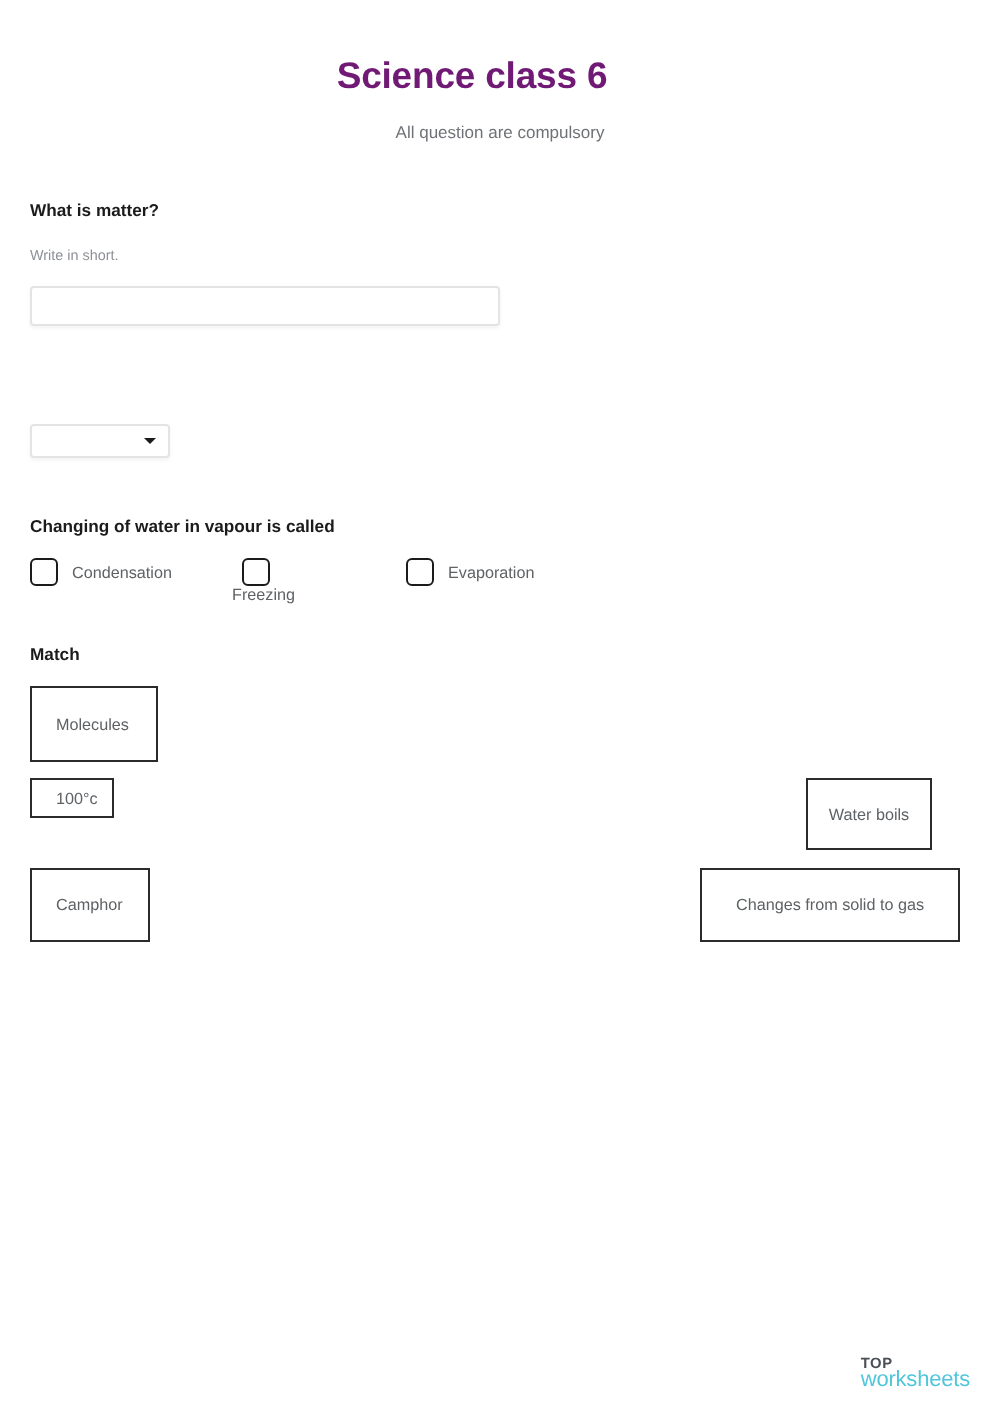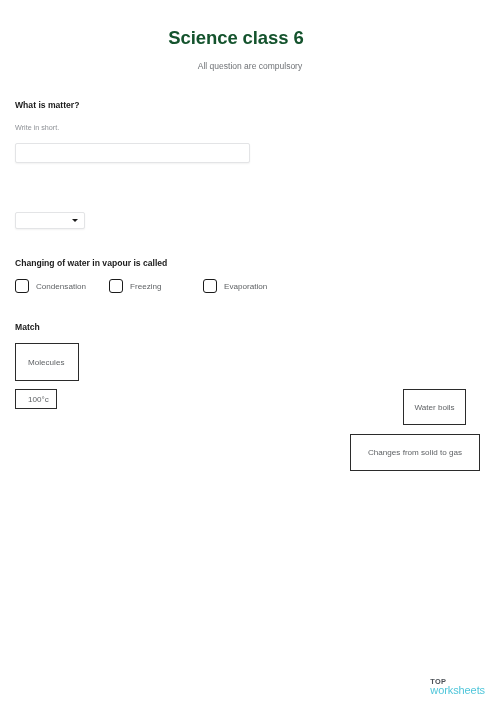--- a/index.html
+++ b/index.html
@@ -24,21 +24,21 @@
 
   
   .title {
     position: absolute;
     top: 27px;
     left: 0;
     width: 472px;
     text-align: center;
     font-size: 18.5px;
     font-weight: bold;
-    color: #14532d;
+    color: #701a75;
     letter-spacing: -0.1px;
   }
   .subtitle {
     position: absolute;
     top: 61px;
     left: 0;
     width: 500px;
     text-align: center;
     font-size: 8.5px;
     color: #6f7276;
@@ -197,38 +197,41 @@
     <span class="dropdown-value"></span>
     <span class="caret"></span>
   </div>
 
   <div class="q-label" style="top:258px;">Changing of water in vapour is called</div>
   <div class="checkbox-row">
     <div class="cb-item" style="left:15px;">
       <span class="cb-box"></span>
       <span class="cb-label">Condensation</span>
     </div>
-    <div class="cb-item" style="left:109px;">
+    <div class="cb-item" style="left:109px;flex-direction:column;">
       <span class="cb-box"></span>
       <span class="cb-label">Freezing</span>
     </div>
     <div class="cb-item" style="left:203px;">
       <span class="cb-box"></span>
       <span class="cb-label">Evaporation</span>
     </div>
   </div>
 
   <div class="q-label" style="top:322px;">Match</div>
 
   <div class="match-box" style="left:15px; top:343px; width:64px; height:38px;">
     <span>Molecules</span>
   </div>
   <div class="match-box" style="left:15px; top:389px; width:42px; height:20px;">
     <span>100°c</span>
   </div>
+  <div class="match-box" style="left:15px; top:434px; width:60px; height:37px;">
+    <span>Camphor</span>
+  </div>
 
   <div class="match-box right" style="left:403px; top:389px; width:63px; height:36px;">
     <span>Water boils</span>
   </div>
   <div class="match-box right" style="left:350px; top:434px; width:130px; height:37px;">
     <span>Changes from solid to gas</span>
   </div>
 
   <div class="logo">
     <div class="logo-top">TOP</div>

